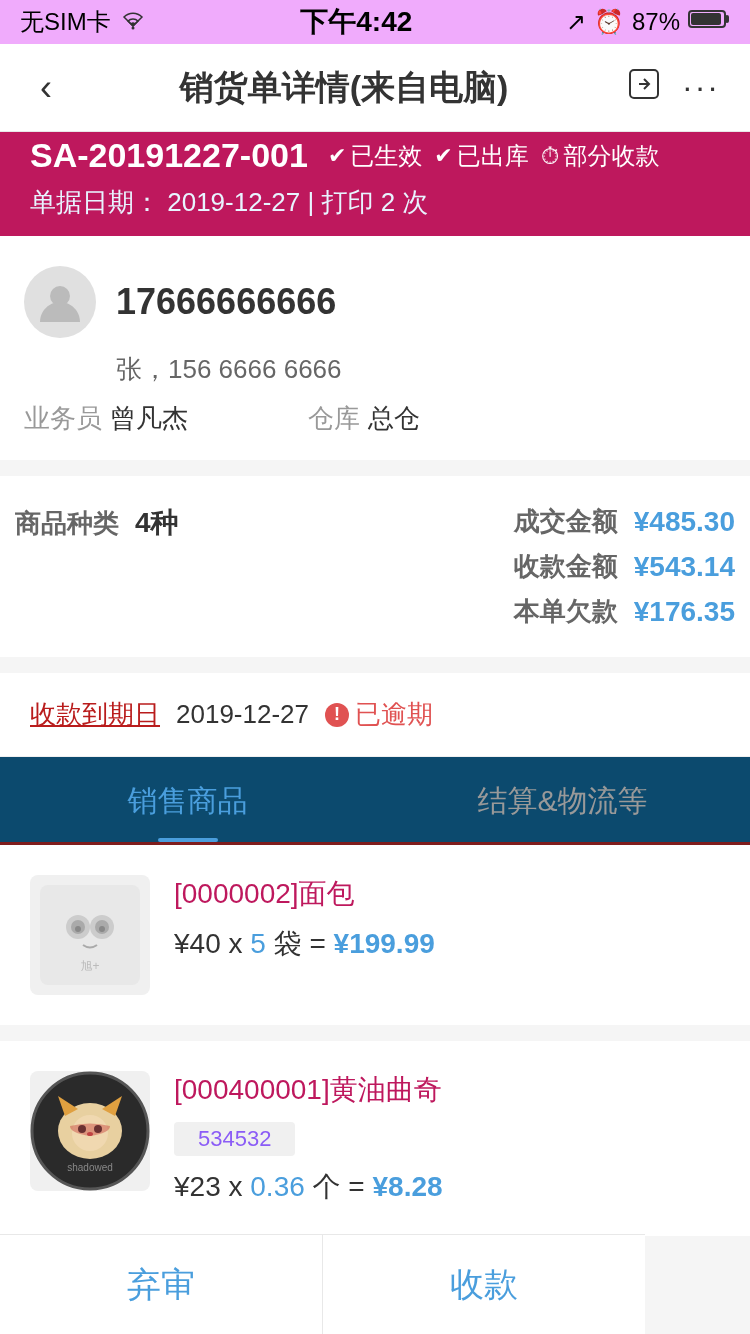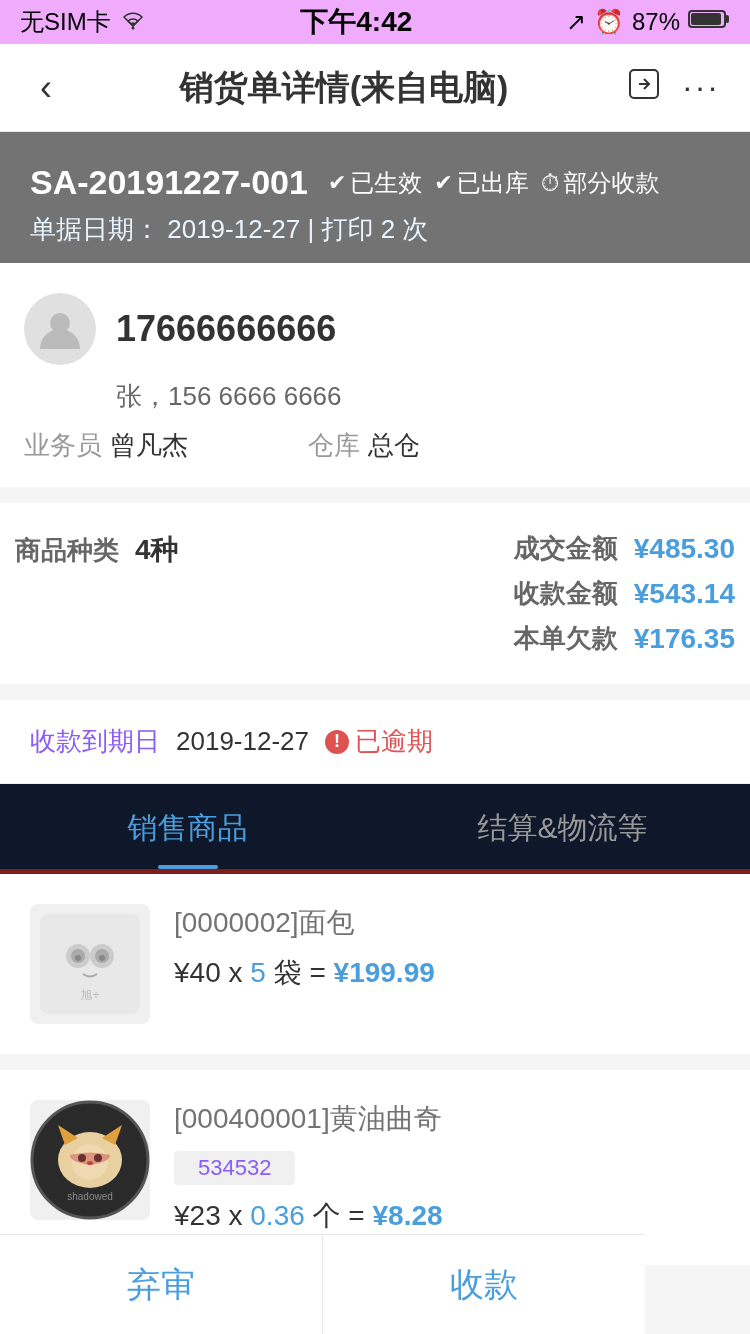--- a/index.html
+++ b/index.html
@@ -55,22 +55,22 @@
       gap: 20px;
     }
     .nav-icon {
       font-size: 32px;
       color: #333;
       cursor: pointer;
     }
 
     
     .header-banner {
-      background: #737373;
-      padding: 31px 30px 16px;
+      background: #be185d;
+      padding: 4px 30px 16px;
     }
     .banner-row1 {
       display: flex;
       align-items: center;
       gap: 20px;
       margin-bottom: 10px;
     }
     .order-id {
       font-size: 34px;
       font-weight: 700;
@@ -175,21 +175,21 @@
     
     .due-section {
       background: #fff;
       padding: 24px 30px;
       margin-top: 16px;
       display: flex;
       align-items: center;
       gap: 16px;
       border-bottom: 1px solid #f0f0f0;
     }
-    .due-label { font-size: 26px; color: #8b5cf6; }
+    .due-label { font-size: 26px; color: #b91c1c; text-decoration: underline; }
     .due-date { font-size: 26px; color: #333; }
     .overdue-badge {
       display: flex;
       align-items: center;
       gap: 6px;
       font-size: 26px;
       color: #e05252;
     }
     .overdue-dot {
       width: 24px;
@@ -199,24 +199,24 @@
       display: flex;
       align-items: center;
       justify-content: center;
       color: #fff;
       font-size: 18px;
       font-weight: 700;
     }
 
     
     .tabs {
-      background: #0f172a;
+      background: #0c4a6e;
       display: flex;
       margin-top: 0;
-      border-bottom: 5px solid #7f1d1d;
+      border-bottom: 3px solid #7f1d1d;
     }
     .tab-item {
       flex: 1;
       text-align: center;
       padding: 24px 0 20px;
       font-size: 30px;
       color: #999;
       position: relative;
       cursor: pointer;
     }
@@ -256,21 +256,21 @@
       display: flex;
       align-items: center;
       justify-content: center;
       overflow: hidden;
     }
     .product-info {
       flex: 1;
     }
     .product-name {
       font-size: 28px;
-      color: #737373;
+      color: #be185d;
       margin-bottom: 12px;
       font-weight: 500;
     }
     .product-sku {
       display: inline-block;
       background: #f0f0f0;
       border-radius: 4px;
       padding: 4px 24px;
       font-size: 22px;
       color: #8b5cf6;

